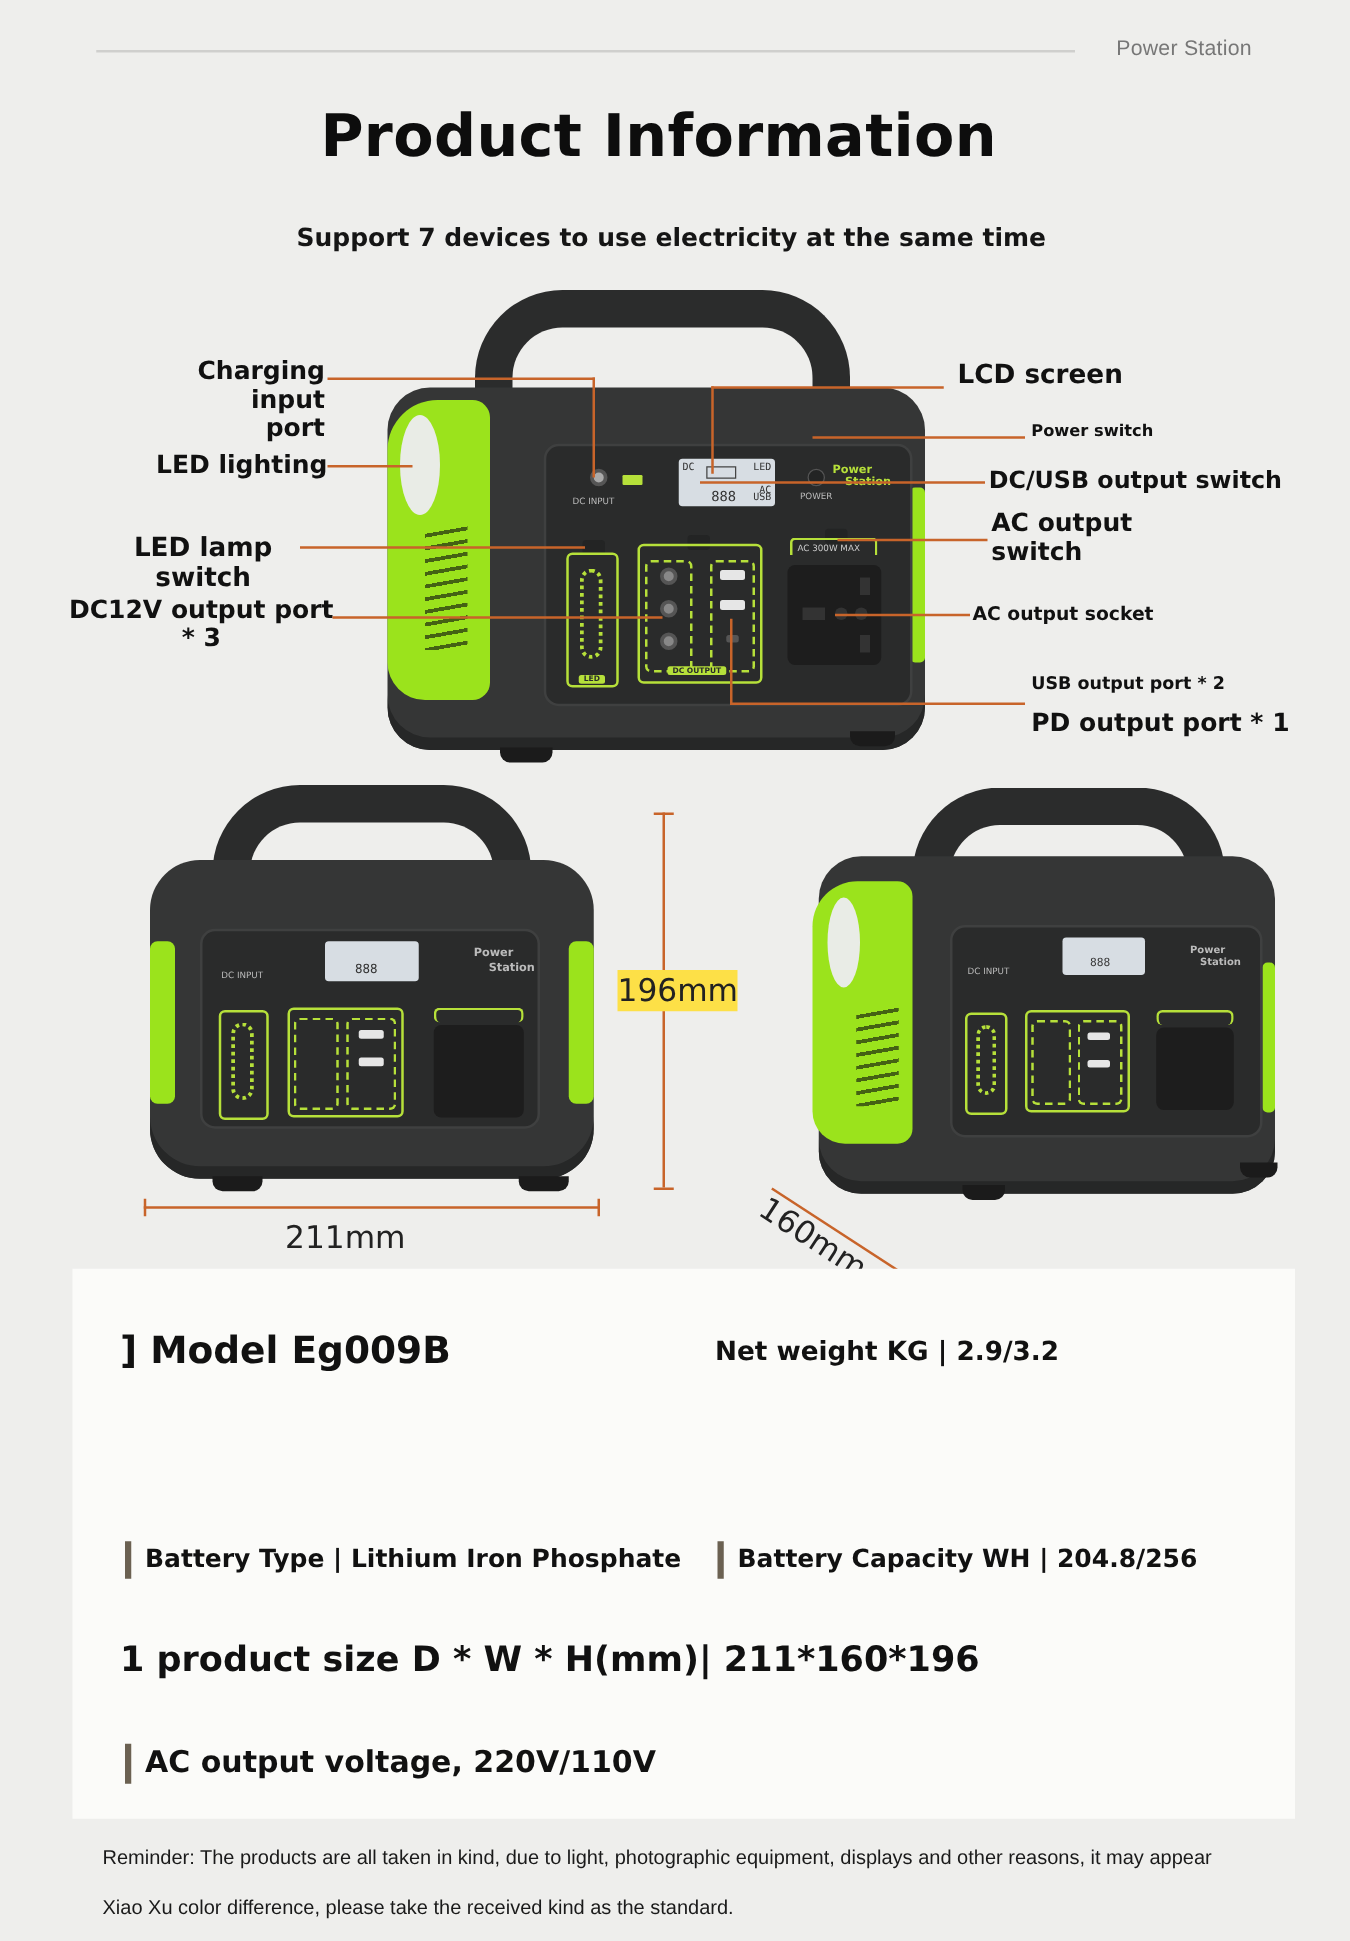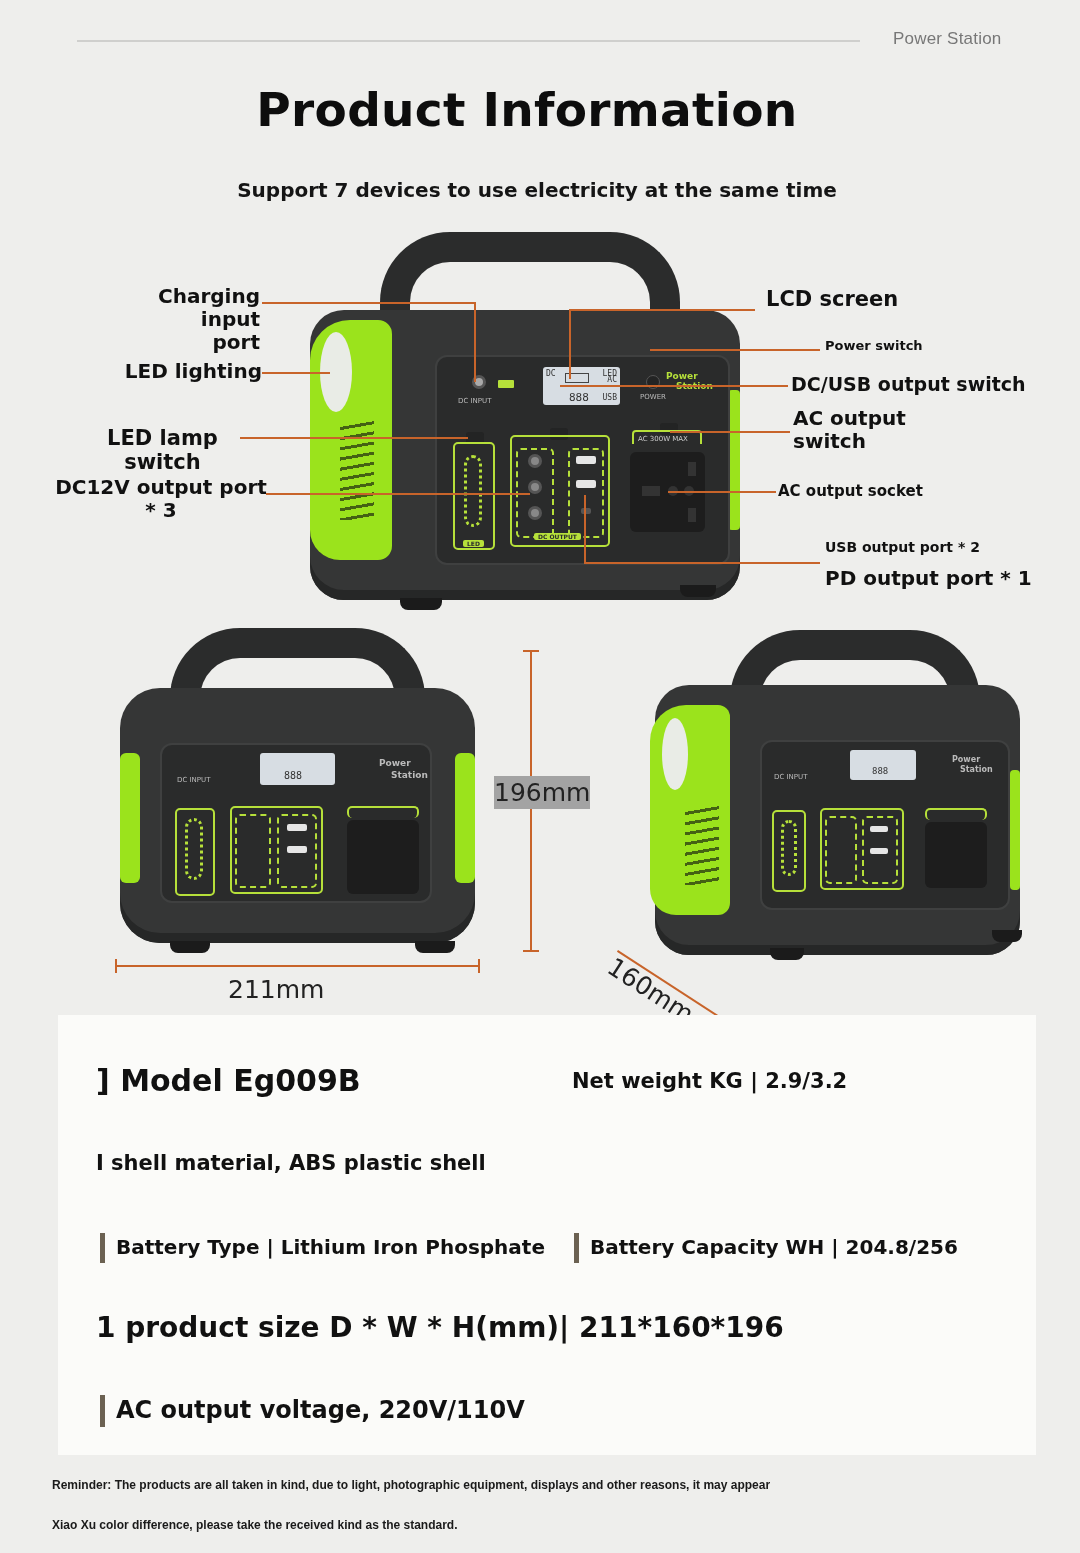--- a/index.html
+++ b/index.html
@@ -50,21 +50,21 @@
 
   
   .dimtxt { font-size: 25px; color: #222; font-family: "DejaVu Sans", sans-serif; }
 
   
   .spec-panel { left: 58px; top: 1015px; width: 978px; height: 440px; background: #fbfbf9; }
   .spec { position: absolute; font-weight: bold; color: #111; white-space: nowrap; }
   .bar-mark { display: inline-block; width: 5px; background: #6b6152; vertical-align: middle; margin-right: 11px; }
 
   
-  .reminder { left: 52px; font-size: 12px; font-weight: bold; color: #1a1a1a; font-family: "Liberation Sans", sans-serif; }
+  .reminder { left: 82px; font-size: 16px; font-weight: normal; color: #1a1a1a; font-family: "Liberation Sans", sans-serif; }
 </style>
 </head>
 <body>
 
 <div class="abs top-rule"></div>
 <div class="abs brand">Power Station</div>
 <h1 class="abs page-title">Product Information</h1>
 <div class="abs subtitle">Support 7 devices to use electricity at the same time</div>
 
 <div class="device" style="left:300px;top:230px;width:450px;height:390px;">
@@ -78,21 +78,21 @@
 
   <div class="panel" style="left:135px;top:125px;width:295px;height:210px;"></div>
 
   <div class="dc-jack" style="left:172px;top:145px;width:14px;height:14px;"></div>
   <div class="tinytxt" style="left:158px;top:167px;">DC INPUT</div>
   <div style="position:absolute;left:198px;top:150px;width:16px;height:8px;background:#b6e03a;border-radius:1px;"></div>
 
   <div class="lcd" style="left:243px;top:137px;width:77px;height:38px;">
     <span style="position:absolute;left:3px;top:2px;">DC</span>
     <span style="position:absolute;right:3px;top:2px;">LED</span>
-    <span style="position:absolute;right:3px;top:8px;">AC</span>
+    <span style="position:absolute;right:3px;top:20px;">AC</span>
     <span style="position:absolute;left:22px;top:6px;width:24px;height:10px;border:1px solid #444;"></span>
     <span style="position:absolute;left:26px;top:24px;font-size:11px;">888</span>
     <span style="position:absolute;right:3px;top:26px;">USB</span>
   </div>
 
   <div style="position:absolute;left:346px;top:145px;width:14px;height:14px;border-radius:50%;background:#232424;border:1px solid #555;"></div>
   <div class="ptxt" style="left:366px;top:141px;">Power</div>
   <div class="ptxt" style="left:376px;top:151px;">Station</div>
   <div class="tinytxt" style="left:340px;top:163px;">POWER</div>
 
@@ -194,21 +194,21 @@
   <div class="usb" style="left:172px;top:218px;width:20px;height:7px;"></div>
   <div class="gbox" style="left:232px;top:178px;width:72px;height:12px;border-bottom:none;"></div>
   <div class="socket" style="left:232px;top:192px;width:72px;height:74px;"></div>
   <div class="foot" style="left:55px;top:313px;width:40px;height:12px;"></div>
   <div class="foot" style="left:300px;top:313px;width:40px;height:12px;"></div>
 </div>
 
 <div class="abs vlead" style="left:530px;top:650px;height:300px;"></div>
 <div class="abs lead" style="left:523px;top:650px;width:16px;"></div>
 <div class="abs lead" style="left:523px;top:950px;width:16px;"></div>
-<div class="abs dimtxt" style="left:494px;top:776px;background:#a3a3a3;padding:2px 0;">196mm</div>
+<div class="abs dimtxt" style="left:494px;top:776px;background:#fde047;padding:2px 0;">196mm</div>
 
 <div class="abs lead" style="left:115px;top:965px;width:365px;"></div>
 <div class="abs vlead" style="left:115px;top:959px;height:14px;"></div>
 <div class="abs vlead" style="left:478px;top:959px;height:14px;"></div>
 <div class="abs dimtxt" style="left:228px;top:975px;">211mm</div>
 
 <div class="device" style="left:640px;top:630px;width:390px;height:340px;">
   <div class="handle" style="left:90px;top:0;width:250px;height:110px;"></div>
   <div class="body-shell" style="left:15px;top:55px;width:365px;height:270px;"></div>
   <div class="side-green" style="left:10px;top:75px;width:80px;height:210px;border-radius:36px 12px 12px 26px;"></div>
@@ -235,21 +235,20 @@
   <div class="foot" style="left:352px;top:300px;width:30px;height:12px;"></div>
 </div>
 
 <div class="abs lead" style="left:618px;top:950px;width:140px;transform:rotate(33deg);transform-origin:0 0;"></div>
 <div class="abs dimtxt" style="left:618px;top:952px;transform:rotate(33deg);transform-origin:0 0;">160mm</div>
 
 <div class="abs spec-panel">
   <div class="spec" style="left:38px;top:48px;font-size:30px;">] Model Eg009B</div>
   <div class="spec" style="left:514px;top:54px;font-size:21px;">Net weight KG | 2.9/3.2</div>
 
-  <div class="spec" style="left:38px;top:136px;font-size:21px;">I shell material, ABS plastic shell</div>
 
   <div class="spec" style="left:42px;top:218px;font-size:20px;">
     <span class="bar-mark" style="height:30px;"></span><span>Battery Type | Lithium Iron Phosphate</span>
   </div>
   <div class="spec" style="left:516px;top:218px;font-size:20px;">
     <span class="bar-mark" style="height:30px;"></span><span>Battery Capacity WH | 204.8/256</span>
   </div>
 
   <div class="spec" style="left:38px;top:296px;font-size:28px;">1 product size D * W * H(mm)| 211*160*196</div>
 

